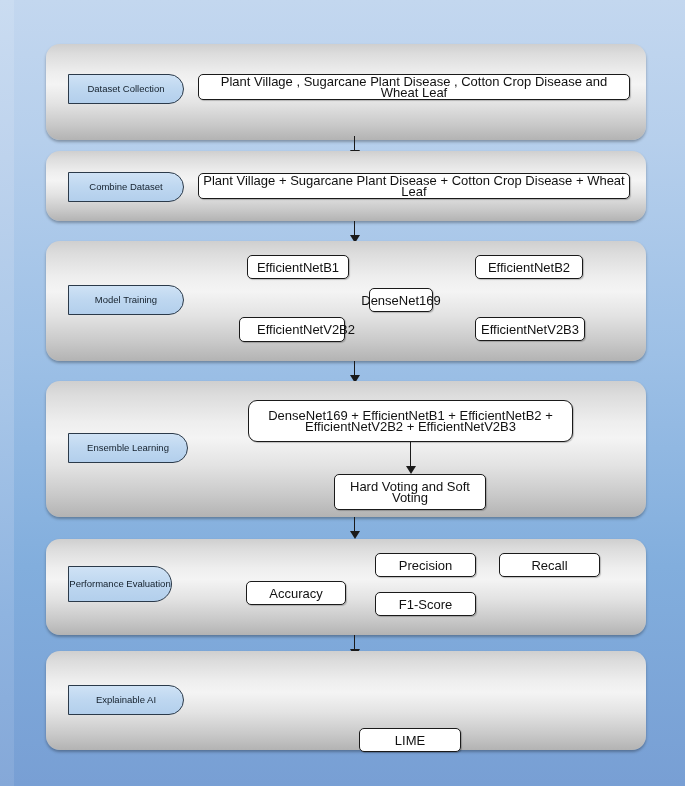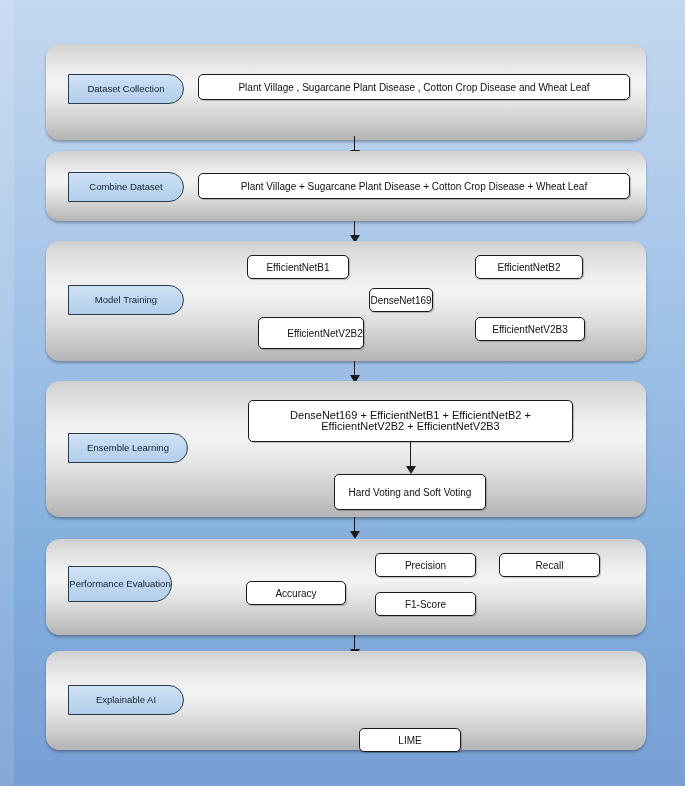--- a/index.html
+++ b/index.html
@@ -63,32 +63,32 @@
     text-align: center;
     box-sizing: border-box;
   }
 
   .wbox {
     position: absolute;
     background: #ffffff;
     border: 1px solid #1a1a1a;
     border-radius: 5px;
     color: #111111;
-    font-size: 10px;
+    font-size: 13px;
     line-height: 11px;
     display: flex;
     align-items: center;
     justify-content: center;
     text-align: center;
     box-sizing: border-box;
     box-shadow: 1px 1px 1px rgba(0,0,0,0.22);
     padding: 2px 4px;
   }
 
-  .wbox.wide-text { font-size: 11px; }
+  .wbox.wide-text { font-size: 13px; border-radius: 9px; }
 
   
   .arrow {
     position: absolute;
     width: 12px;
   }
   .arrow .shaft {
     position: absolute;
     left: 5px;
     top: 0;
@@ -134,21 +134,21 @@
 
   <div class="stage" style="top:241px; height:120px;">
     <div class="stage-label" style="left:22px; top:44px; width:116px; height:30px;">Model Training</div>
 
     <div class="wbox" style="left:201px; top:14px; width:102px; height:24px;">EfficientNetB1</div>
 
     <div class="wbox" style="left:429px; top:14px; width:108px; height:24px;">EfficientNetB2</div>
 
     <div class="wbox" style="left:323px; top:47px; width:64px; height:24px;">DenseNet169</div>
 
-    <div class="wbox" style="left:212px; top:76px; width:106px; height:32px;padding-left:32px;">EfficientNetV2B2</div>
+    <div class="wbox" style="left:193px; top:76px; width:106px; height:25px;padding-left:32px;">EfficientNetV2B2</div>
 
     <div class="wbox" style="left:429px; top:76px; width:110px; height:24px;">EfficientNetV2B3</div>
   </div>
 
   <div class="arrow" style="left:349px; top:361px; height:22px;">
     <div class="shaft" style="height:15px;"></div>
     <div class="head" style="top:14px;"></div>
   </div>
 
   <div class="stage" style="top:381px; height:136px;">

